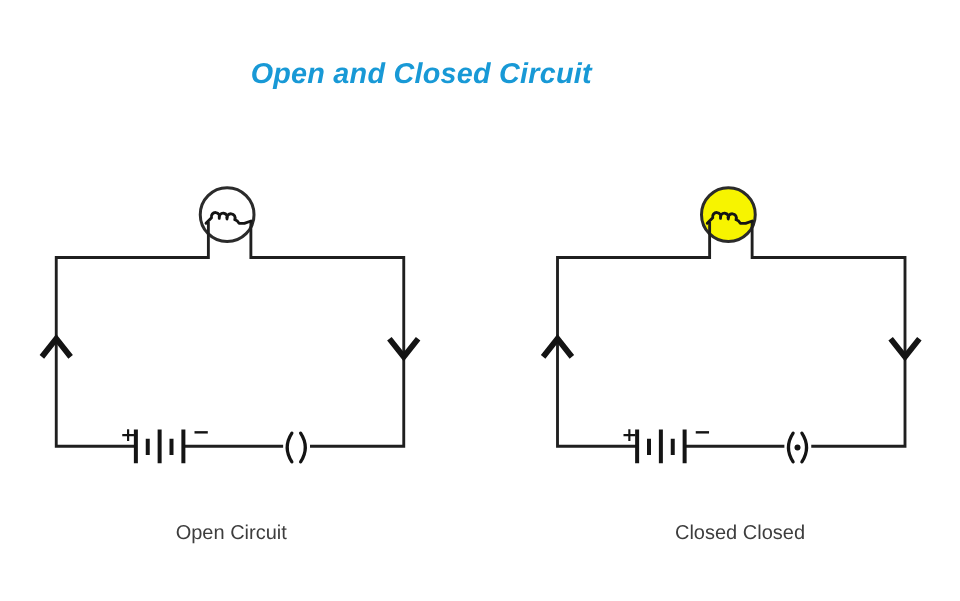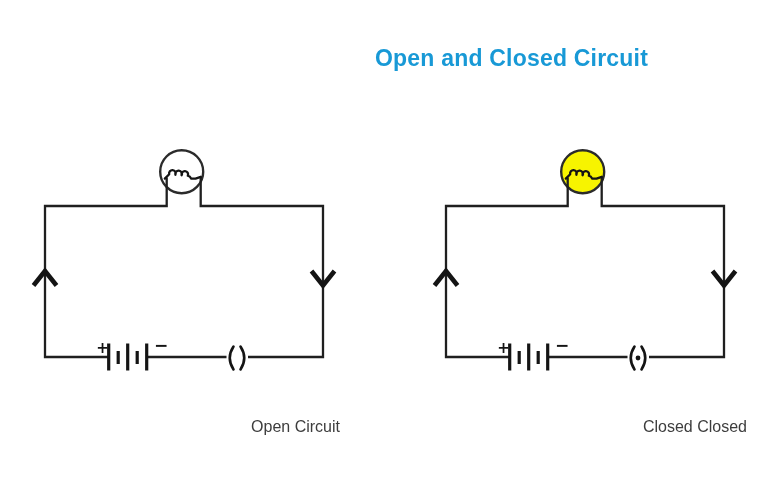--- a/index.html
+++ b/index.html
@@ -1,31 +1,31 @@
 <!DOCTYPE html>
 <html><head>
 <meta charset="utf-8">
 <style>
   html,body{margin:0;padding:0;}
   body{
     width:768px;height:481px;background:#ffffff;position:relative;overflow:hidden;
     font-family:"Liberation Sans",sans-serif;
   }
   .title-wrap{
-    position:absolute;top:45px;left:0;width:648px;text-align:right;
-    padding-left:26px;box-sizing:border-box;
+    position:absolute;top:45px;left:0;width:648px;text-align:center;
+    padding-left:26px;box-sizing:border-box;font-style:italic;
   }
   .page-title{
     font-size:23px;font-weight:bold;color:#1899D6;letter-spacing:0.2px;
   }
   .circuit{position:absolute;top:130px;width:310px;height:250px;}
   #circuit-open{left:30px;}
   #circuit-closed{left:431px;}
   .circuit-label{
-    position:absolute;top:418px;width:310px;text-align:right;
+    position:absolute;top:418px;width:310px;text-align:center;
     font-size:16px;color:#3D3D3D;
   }
   #label-open{left:30px;}
   #label-closed{left:437px;}
   svg{display:block;}
   .wire{stroke:#1F1F1F;stroke-width:2.3;fill:none;stroke-linejoin:miter;}
   .arrow{stroke:#141414;stroke-width:4.6;fill:none;stroke-linejoin:miter;stroke-linecap:butt;}
   .plate{stroke:#141414;stroke-width:3.2;fill:none;stroke-linecap:butt;}
   .bulb{stroke:#2B2B2B;stroke-width:2.4;}
   .filament{stroke:#141414;stroke-width:2.3;fill:none;stroke-linejoin:round;stroke-linecap:round;}

